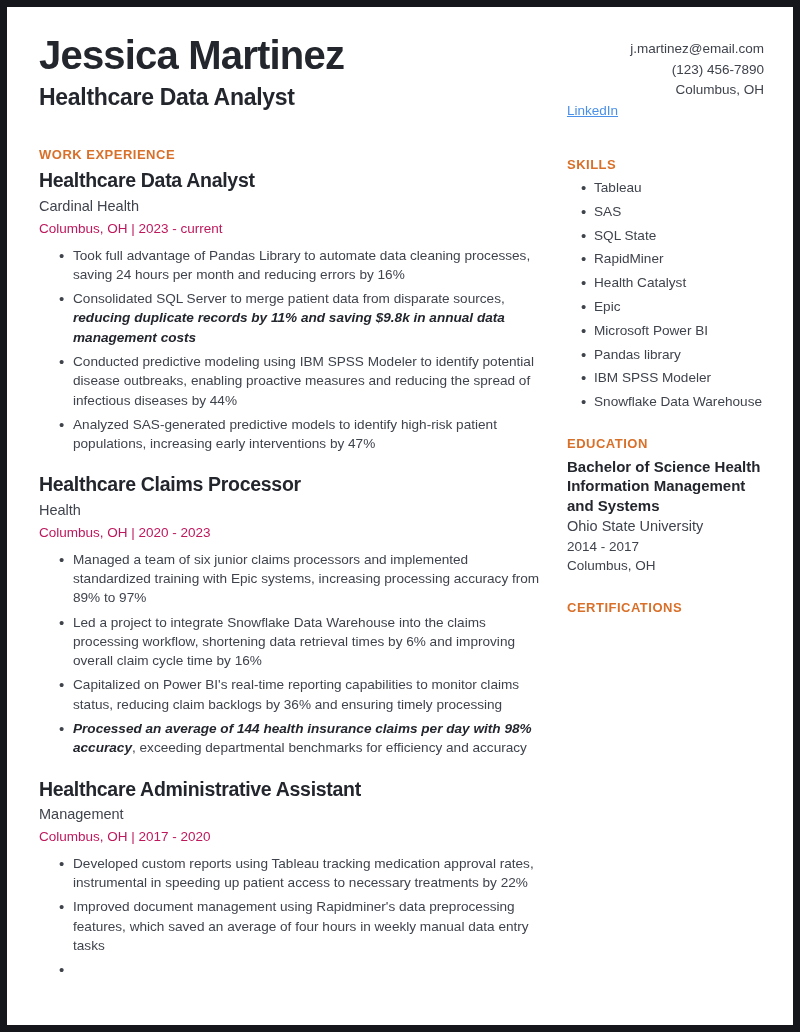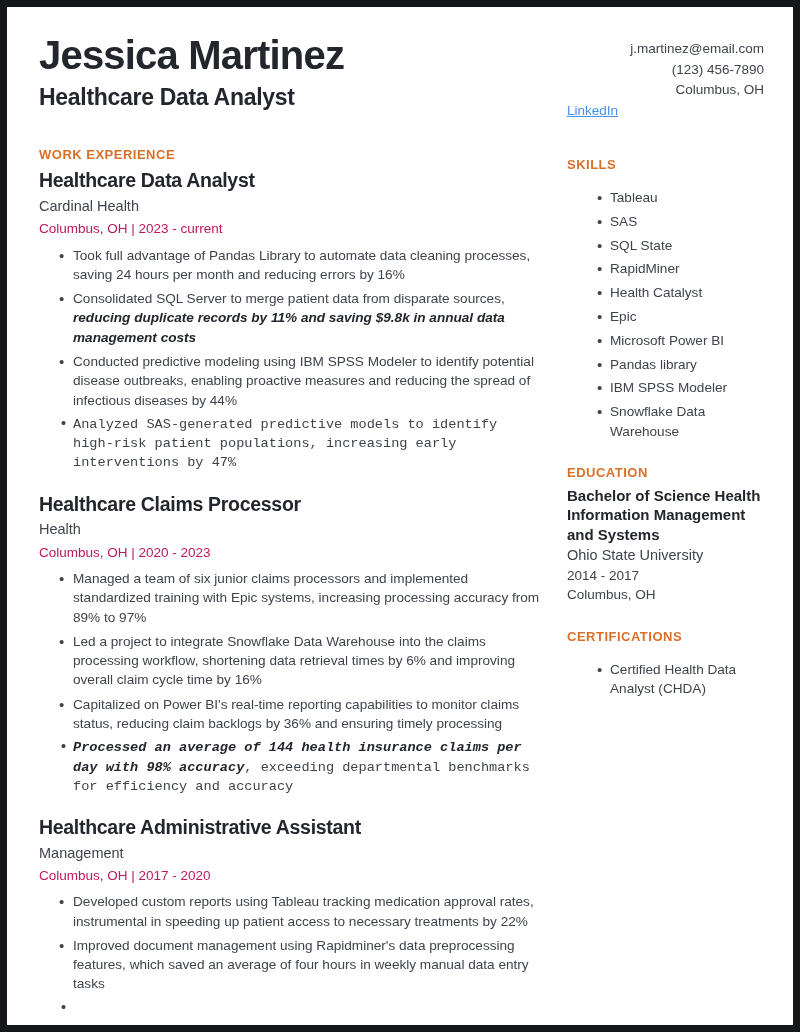--- a/index.html
+++ b/index.html
@@ -91,34 +91,34 @@
     list-style:none;
   }
   ul.bullets > li {
     position:relative;
     font-size:13.6px;
     color:#3f434c;
     line-height:1.42;
     margin-bottom:5px;
     padding-left:14px;
   }
-  ul.bullets > li:last-child { margin-bottom:0;font-family:Liberation Mono, monospace; }
+  ul.bullets > li:last-child { margin-bottom:0; }
   ul.bullets > li::before {
     content:"\2022";
     position:absolute;
     left:0; top:-1px;
     font-size:15px;
     color:#3f434c;
   }
   .hl { font-weight:700; font-style:italic; color:#23262d; }
 
   
   .side-block { margin-bottom:24px; }
   ul.side-list {
-    margin:16px; padding-left:14px; list-style:none;
+    margin:0; padding-left:14px; list-style:none;
   }
   ul.side-list > li {
     position:relative;
     font-size:13.6px;
     color:#3f434c;
     line-height:1.42;
     margin-bottom:4.5px;
     padding-left:13px;
   }
   ul.side-list > li::before {
@@ -227,22 +227,19 @@
         <div class="side-block">
           <div class="sec-head">EDUCATION</div>
           <div class="edu-degree">Bachelor of Science Health Information Management and Systems</div>
           <div class="edu-school">Ohio State University</div>
           <div class="edu-years">2014 - 2017</div>
           <div class="edu-loc">Columbus, OH</div>
         </div>
 
         <div class="side-block">
           <div class="sec-head">CERTIFICATIONS</div>
-          <ul class="side-list" id="certs-container">
-              <li>Certified Health Data Analyst (CHDA)</li>
-            </ul>
         </div>
 
       </div>
     </div>
 
   </div>
 </div>
 
 </body></html>

